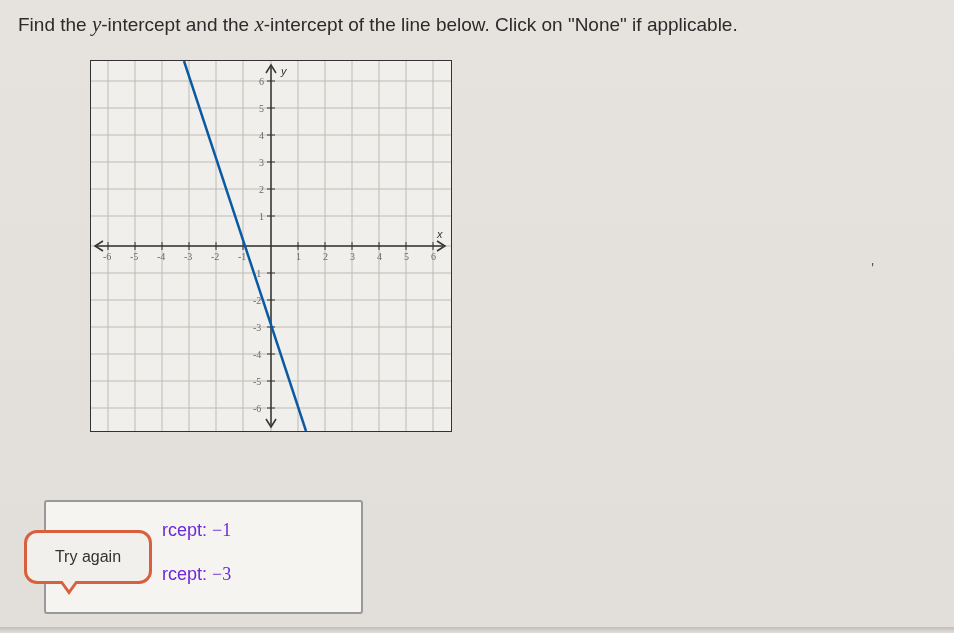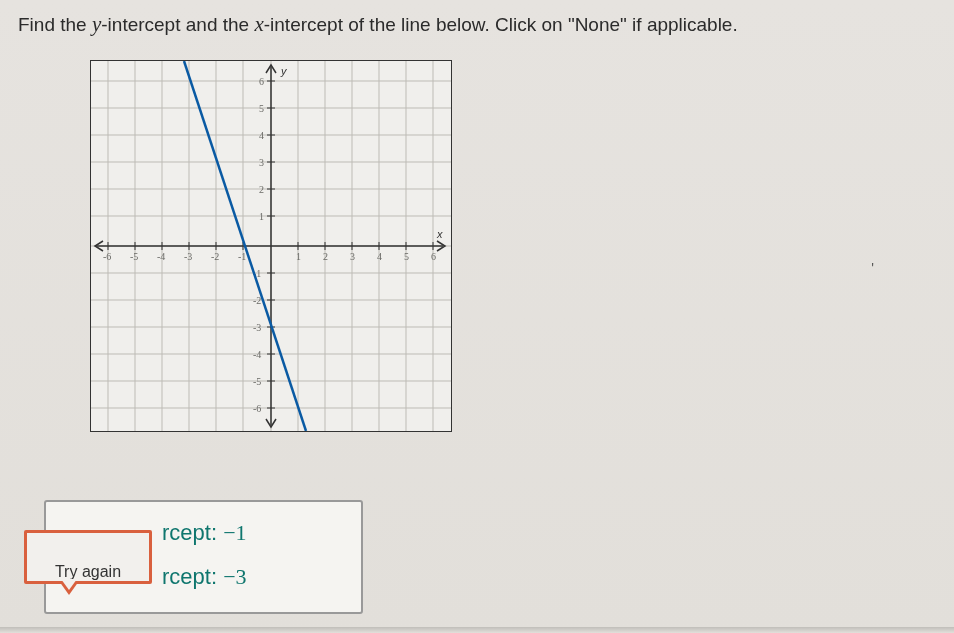--- a/index.html
+++ b/index.html
@@ -1,25 +1,25 @@
 <!DOCTYPE html>
 <html><head>
 <meta charset="utf-8">
 <style>
   html,body{margin:0;padding:0;background:#e5e3de;font-family:Verdana,Geneva,sans-serif;}
   .page{width:954px;height:633px;position:relative;background:linear-gradient(180deg,#e6e3df 0%,#e2dfda 100%);overflow:hidden;}
   .prompt{position:absolute;left:18px;top:12px;right:20px;font-size:19px;color:#2b2b2b;}
   .prompt .it{font-style:italic;font-family:'Times New Roman',serif;font-size:21px;}
   .graph-frame{position:absolute;left:90px;top:60px;width:360px;height:370px;border:1px solid #333;background:#f0efec;}
   .answer-panel{position:absolute;left:44px;top:500px;width:315px;height:110px;border:2px solid #999;background:#f5f4f1;border-radius:3px;}
-  .answer-panel .row{position:absolute;left:116px;font-size:22px;color:#0f766e;}
+  .answer-panel .row{position:absolute;left:116px;font-size:18px;color:#6d28d9;}
   .answer-panel .row1{top:18px;}
   .answer-panel .row2{top:62px;text-align:right;}
   .neg{font-family:'Times New Roman',serif;}
-  .try-again{position:absolute;left:24px;top:530px;width:122px;height:48px;border:3px solid #d9603e;border-radius:2px;background:#f2f0ed;display:flex;align-items:flex-end;justify-content:center;font-size:16px;color:#333;z-index:5;}
+  .try-again{position:absolute;left:24px;top:530px;width:122px;height:48px;border:3px solid #d9603e;border-radius:13px;background:#f2f0ed;display:flex;align-items:center;justify-content:center;font-size:16px;color:#333;z-index:5;}
   .try-again::after{content:"";position:absolute;bottom:-14px;left:32px;width:0;height:0;border-left:10px solid transparent;border-right:10px solid transparent;border-top:14px solid #d9603e;}
   .try-again::before{content:"";position:absolute;bottom:-9px;left:34px;width:0;height:0;border-left:8px solid transparent;border-right:8px solid transparent;border-top:11px solid #f2f0ed;z-index:1;}
   .none-panel{position:absolute;left:408px;top:500px;width:235px;height:110px;background:#fbfbfa;border:1px solid #ccc;border-radius:5px;}
   .none-btn{position:absolute;left:30px;top:20px;font-size:15px;color:#444;}
   .icon-btn{position:absolute;bottom:6px;width:60px;height:24px;border:1px solid #bbb;border-radius:3px;background:#fdfdfc;display:flex;align-items:center;justify-content:center;color:#555;}
   .icon-btn.v{left:54px;}
   .icon-btn.u{left:150px;}
   .stray{position:absolute;right:80px;top:260px;font-size:14px;color:#555;}
   .shadow-bar{position:absolute;left:0;right:0;bottom:0;height:6px;background:linear-gradient(180deg,rgba(0,0,0,0.15),rgba(0,0,0,0));}
 </style>

